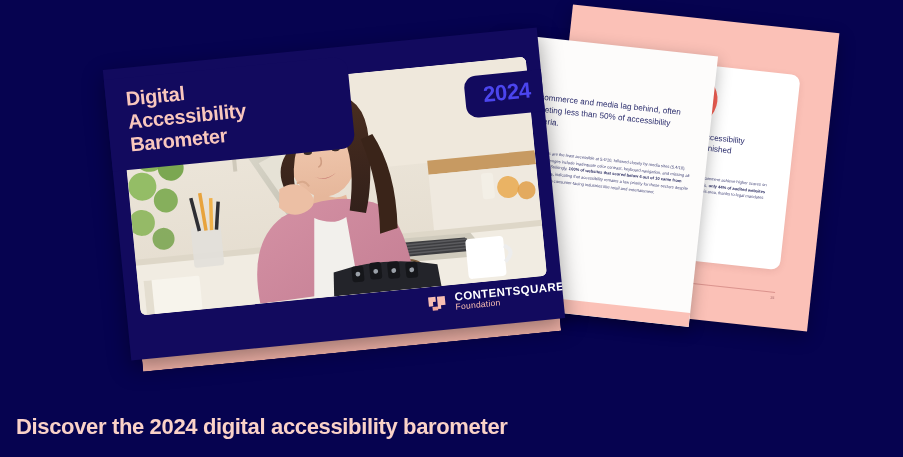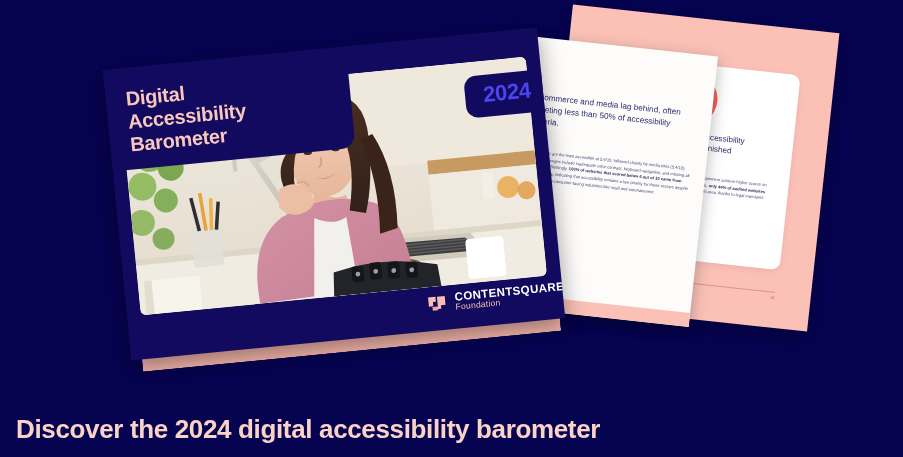--- a/index.html
+++ b/index.html
@@ -278,21 +278,21 @@
     font-size: 8.6px;
     letter-spacing: 0.2px;
     line-height: 1.15;
   }
 
   
   .headline {
     position: absolute;
     left: 16px;
     top: 414px;
-    font-size: 26px;
+    font-size: 22px;
     font-weight: bold;
     color: #fad2c8;
     letter-spacing: -0.35px;
     white-space: nowrap;
   }
 </style>
 </head>
 <body>
 
 <div id="stage">

